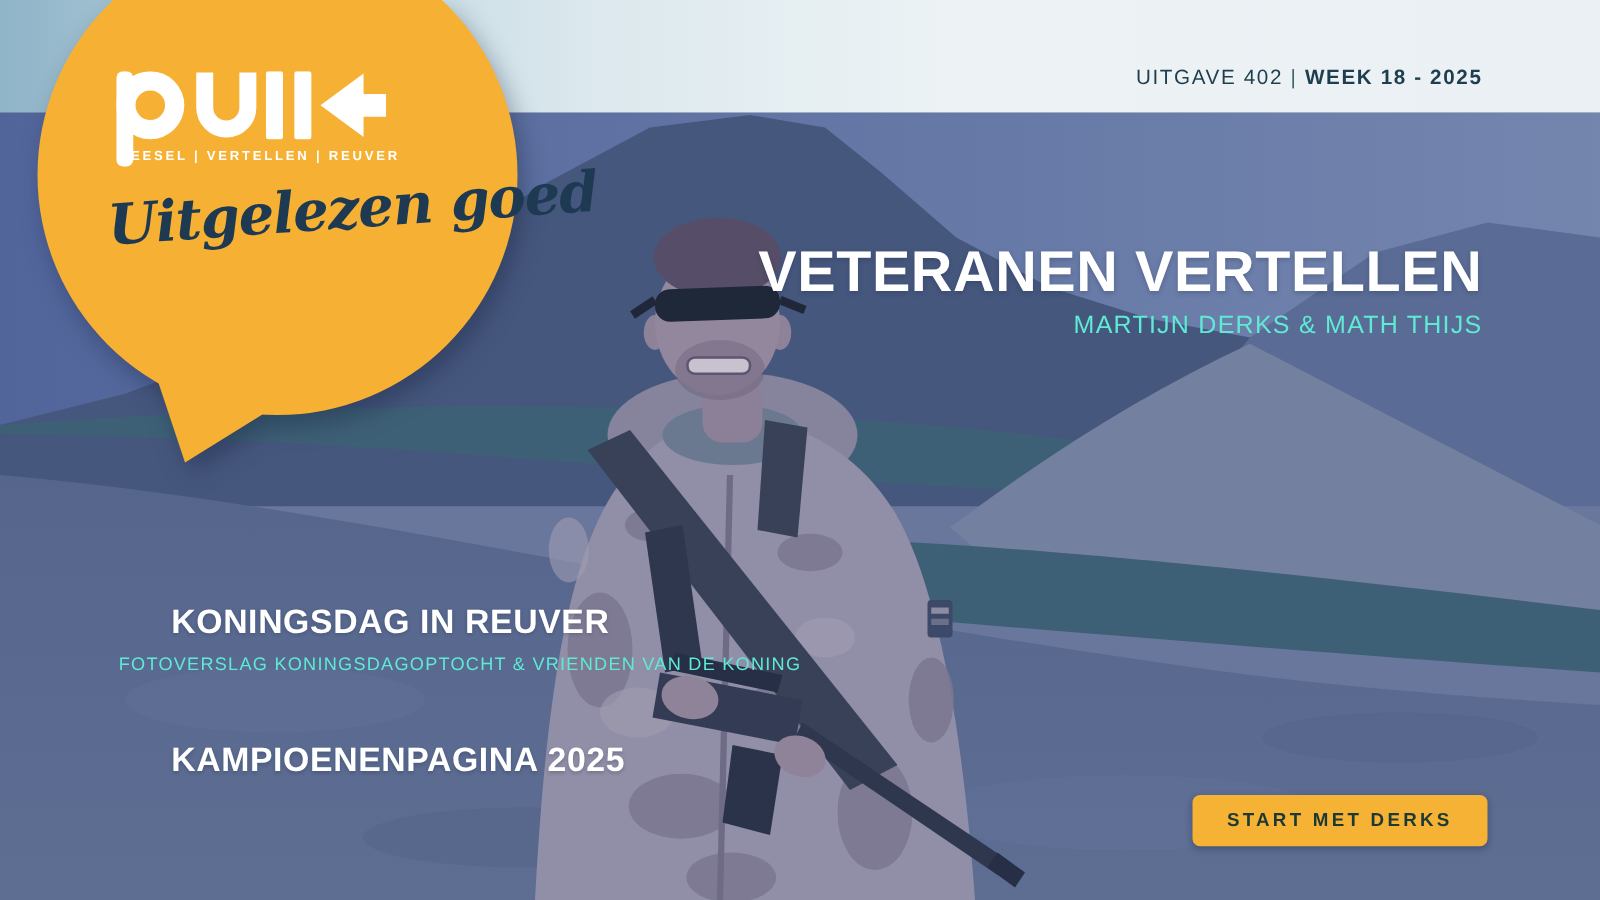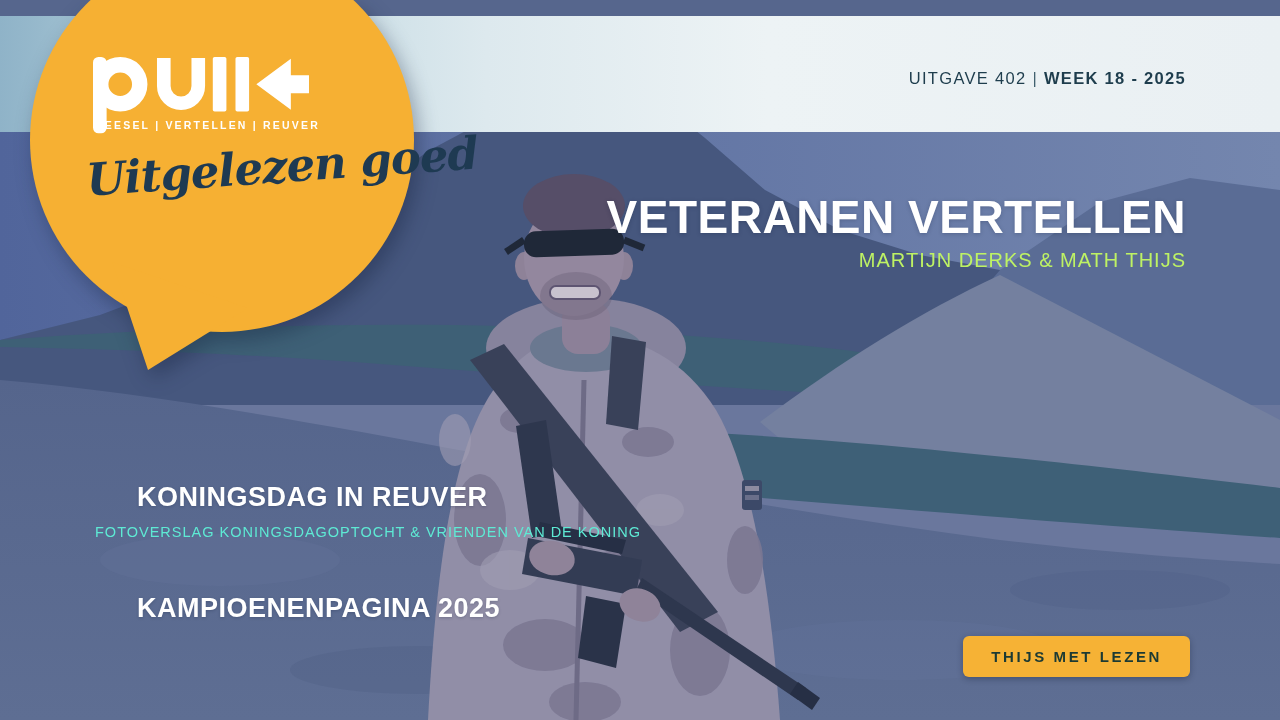--- a/index.html
+++ b/index.html
@@ -8,22 +8,22 @@
 
   .stage {
     position: relative;
     width: 1280px; height: 720px;
     overflow: hidden;
     background: #56668D;
   }
 
   
   .issue-bar {
-    position: absolute; top: 16px; left: 0;
-    width: 1280px; height: 116px;
+    position: absolute; top: 0; left: 0;
+    width: 1280px; height: 90px;
     background: linear-gradient(90deg, #8FB3C8 0%, #BED7E0 18%, #DDE9EE 38%, #EDF3F5 60%, #EAF0F3 100%);
     z-index: 3;
   }
   .issue-text {
     position: absolute; top: 53px; right: 94px;
     font-size: 16.5px; letter-spacing: 1.3px;
     color: #1E3D4D;
     white-space: nowrap;
   }
   .issue-text .issue { font-weight: 500; }
@@ -73,21 +73,21 @@
     z-index: 4;
   }
   .feature-title {
     font-size: 46px; font-weight: 700; letter-spacing: 0.5px;
     line-height: 1;
     text-shadow: 0 1px 4px rgba(20,30,60,0.25);
   }
   .feature-subtitle {
     margin-top: 9px;
     font-size: 20px; font-weight: 400; letter-spacing: 1px;
-    color: #bef264;
+    color: #5eead4;
   }
 
   
   .articles { position: absolute; left: 95px; top: 0; z-index: 4; }
   .article-teaser { position: absolute; left: 0; width: 620px; color: #FFFFFF; cursor: pointer; }
   .article-1 { top: 483px; }
   .article-2 { top: 594px; }
   .article-title {
     font-size: 27px; font-weight: 700; letter-spacing: 0.5px;
     line-height: 1.1;
@@ -254,15 +254,15 @@
   <section class="articles">
     <div class="article-teaser article-1">
       <h2 class="article-title">KONINGSDAG IN REUVER</h2>
       <p class="article-subtitle">FOTOVERSLAG KONINGSDAGOPTOCHT &amp; VRIENDEN VAN DE KONING</p>
     </div>
     <div class="article-teaser article-2">
       <h2 class="article-title">KAMPIOENENPAGINA 2025</h2>
     </div>
   </section>
 
-  <button class="cta-button">THIJS MET LEZEN</button>
+  <button class="cta-button">START MET DERKS</button>
 
 </div>
 
 </body></html>

